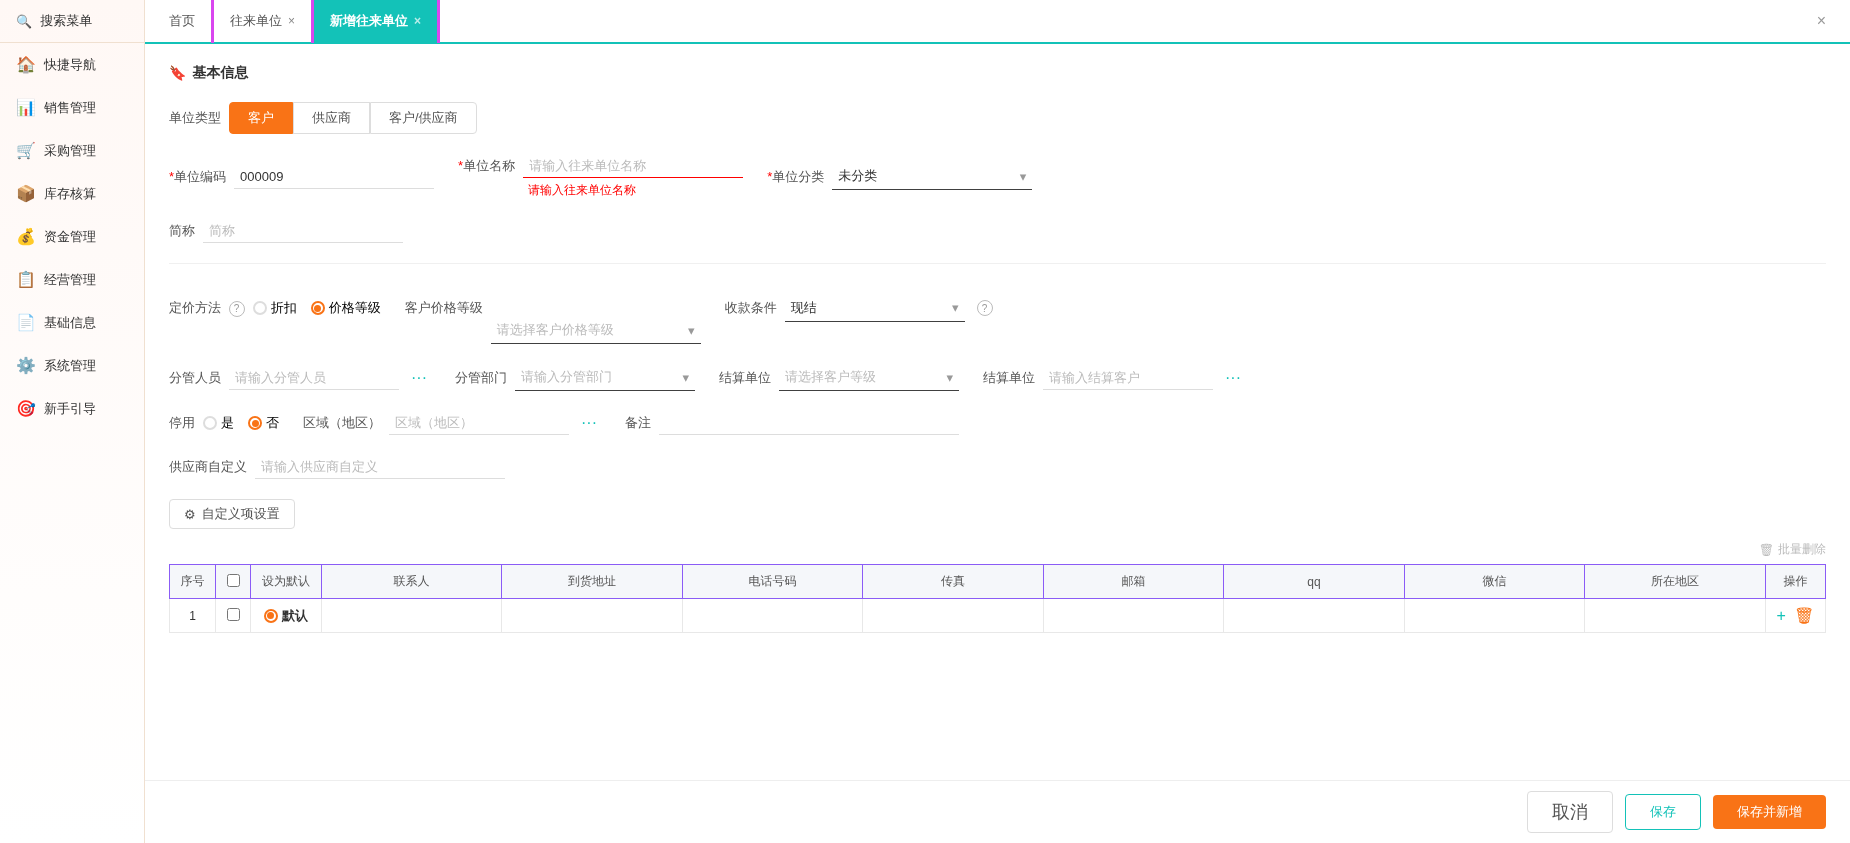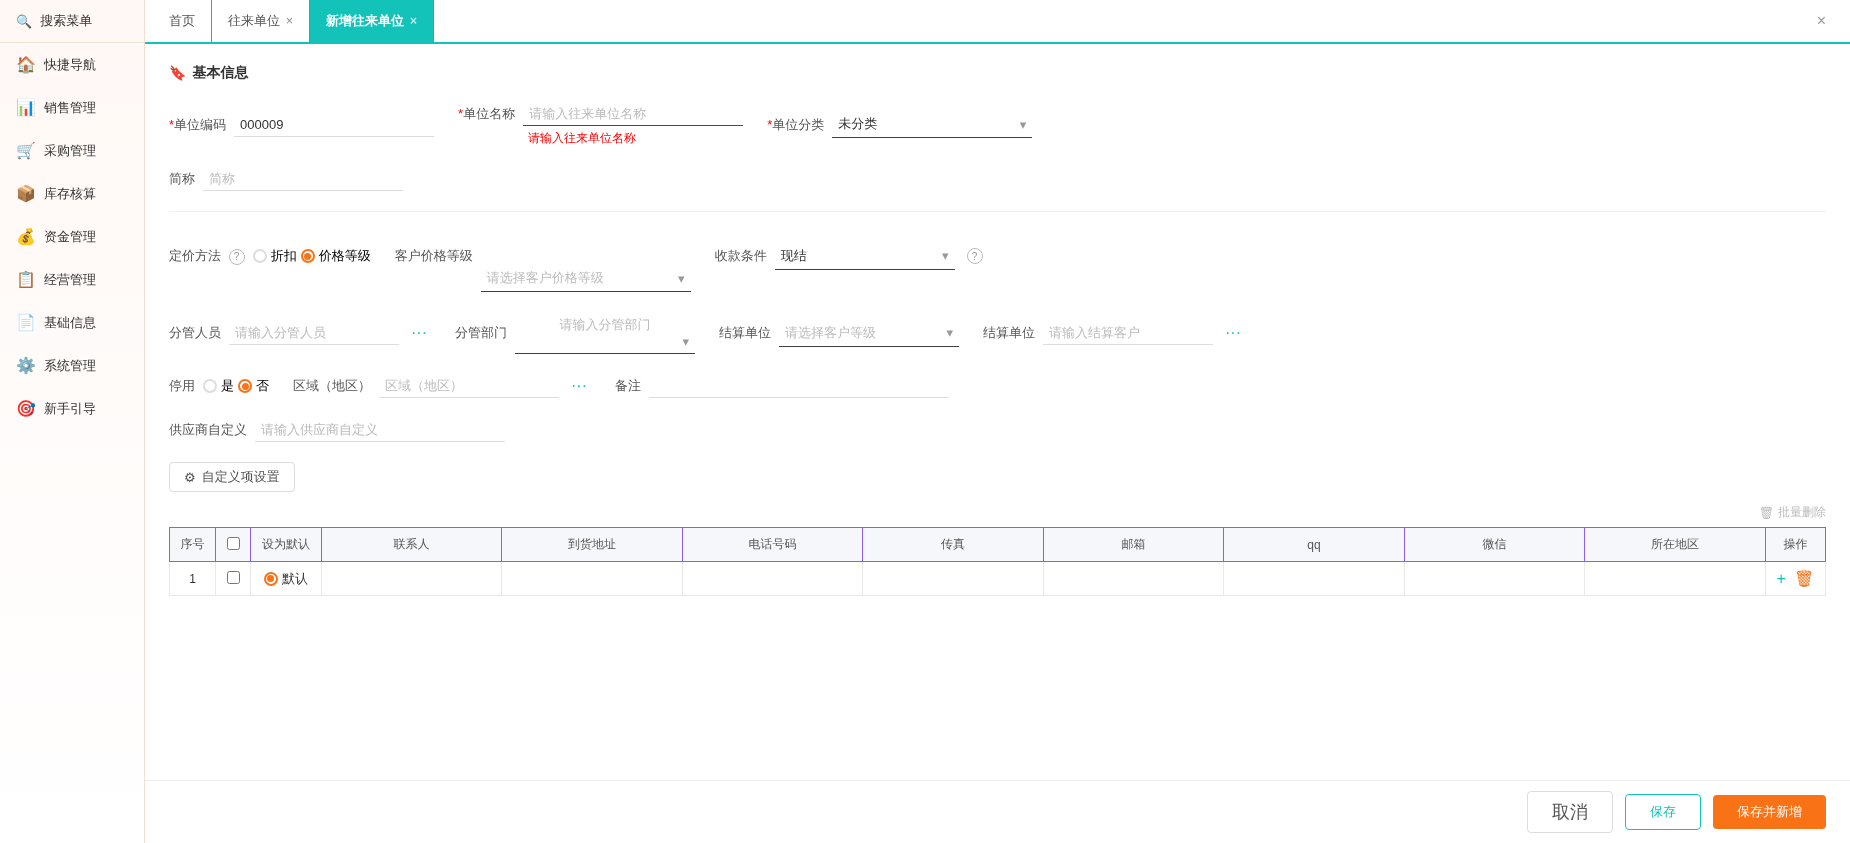--- a/index.html
+++ b/index.html
@@ -56,21 +56,21 @@
     }
     .tab {
       display: flex;
       align-items: center;
       gap: 6px;
       padding: 0 16px;
       height: 44px;
       cursor: pointer;
       font-size: 13px;
       color: #555;
-      border-right: 1px solid #d946ef;
+      border-right: 3px solid #d946ef;
     }
     .tab.active {
       background: #13c2b8;
       color: #fff;
       font-weight: bold;
     }
     .tab .close-btn {
       font-size: 12px;
       color: inherit;
       opacity: 0.7;
@@ -157,21 +157,21 @@
       border-bottom: 1px solid #404040;
       padding: 4px 6px;
       width: 200px;
       cursor: pointer;
       font-size: 13px;
       color: #bbb;
     }
     .select-wrap.has-value { color: #333; }
     .select-wrap .arrow { margin-left: auto; color: #999; }
 
-    .radio-group { display: flex; align-items: center; gap: 4px; }
+    .radio-group { display: flex; align-items: center; gap: 14px; }
     .radio-item { display: flex; align-items: center; gap: 4px; font-size: 13px; cursor: pointer; }
     .radio-circle {
       width: 14px; height: 14px;
       border: 2px solid #ddd;
       border-radius: 50%;
       display: flex; align-items: center; justify-content: center;
     }
     .radio-circle.checked { border-color: #f97316; }
     .radio-circle.checked::after {
       content: '';
@@ -351,20 +351,30 @@
     <span class="tab-close-main">×</span>
   </div>
 
   <div class="content-area">
 
     <div class="section-title">
       <span class="section-icon">🔖</span>
       <span>基本信息</span>
     </div>
 
+    <div class="form-row">
+      <div class="form-item">
+        <label>单位类型</label>
+        <div class="unit-type-btns">
+          <button class="unit-btn active">客户</button>
+          <button class="unit-btn">供应商</button>
+          <button class="unit-btn">客户/供应商</button>
+        </div>
+      </div>
+    </div>
 
     <div class="form-row">
       <div class="form-item">
         <label>
           <span style="color:#f00">*</span><span>单位编码</span>
         </label>
         <input class="form-input" type="text" value="000009" style="width: 200px;">
       </div>
       <div class="form-item" style="flex-direction: column; align-items: flex-start; gap:2px;">
         <div style="display:flex;align-items:center;gap:8px;">
@@ -430,21 +440,21 @@
     </div>
 
     <div class="form-row">
       <div class="form-item">
         <label>分管人员</label>
         <input class="form-input" type="text" style="width: 170px;" placeholder="请输入分管人员">
         <span class="more-btn">···</span>
       </div>
       <div class="form-item">
         <label>分管部门</label>
-        <div class="select-wrap" style="width:180px;flex-direction:column;">
+        <div class="select-wrap" style="width:180px;">
           <span>请输入分管部门</span>
           <span class="arrow">▾</span>
         </div>
       </div>
       <div class="form-item">
         <label>结算单位</label>
         <div class="select-wrap" style="width:180px;">
           <span>请选择客户等级</span>
           <span class="arrow">▾</span>
         </div>
@@ -517,21 +527,21 @@
             <th>微信</th>
             <th>所在地区</th>
             <th>操作</th>
           </tr>
         </thead>
         <tbody>
           <tr>
             <td>1</td>
             <td><input type="checkbox" style=""></td>
             <td>
-              <div class="radio-item" style="justify-content:center;">
+              <div class="radio-item" style="justify-content:center;font-weight:bold;">
                 <div class="radio-circle checked"></div>
                 <span>默认</span>
               </div>
             </td>
             <td><input type="text" style="border: none; outline: none; width: 100%; font-size: 12px;"></td>
             <td><input type="text" style="border: none; outline: none; width: 100%; font-size: 12px;"></td>
             <td><input type="text" style="border: none; outline: none; width: 100%; font-size: 12px;"></td>
             <td><input type="text" style="border: none; outline: none; width: 100%; font-size: 12px;"></td>
             <td><input type="text" style="border: none; outline: none; width: 100%; font-size: 12px;"></td>
             <td><input type="text" style="border: none; outline: none; width: 100%; font-size: 12px;"></td>

